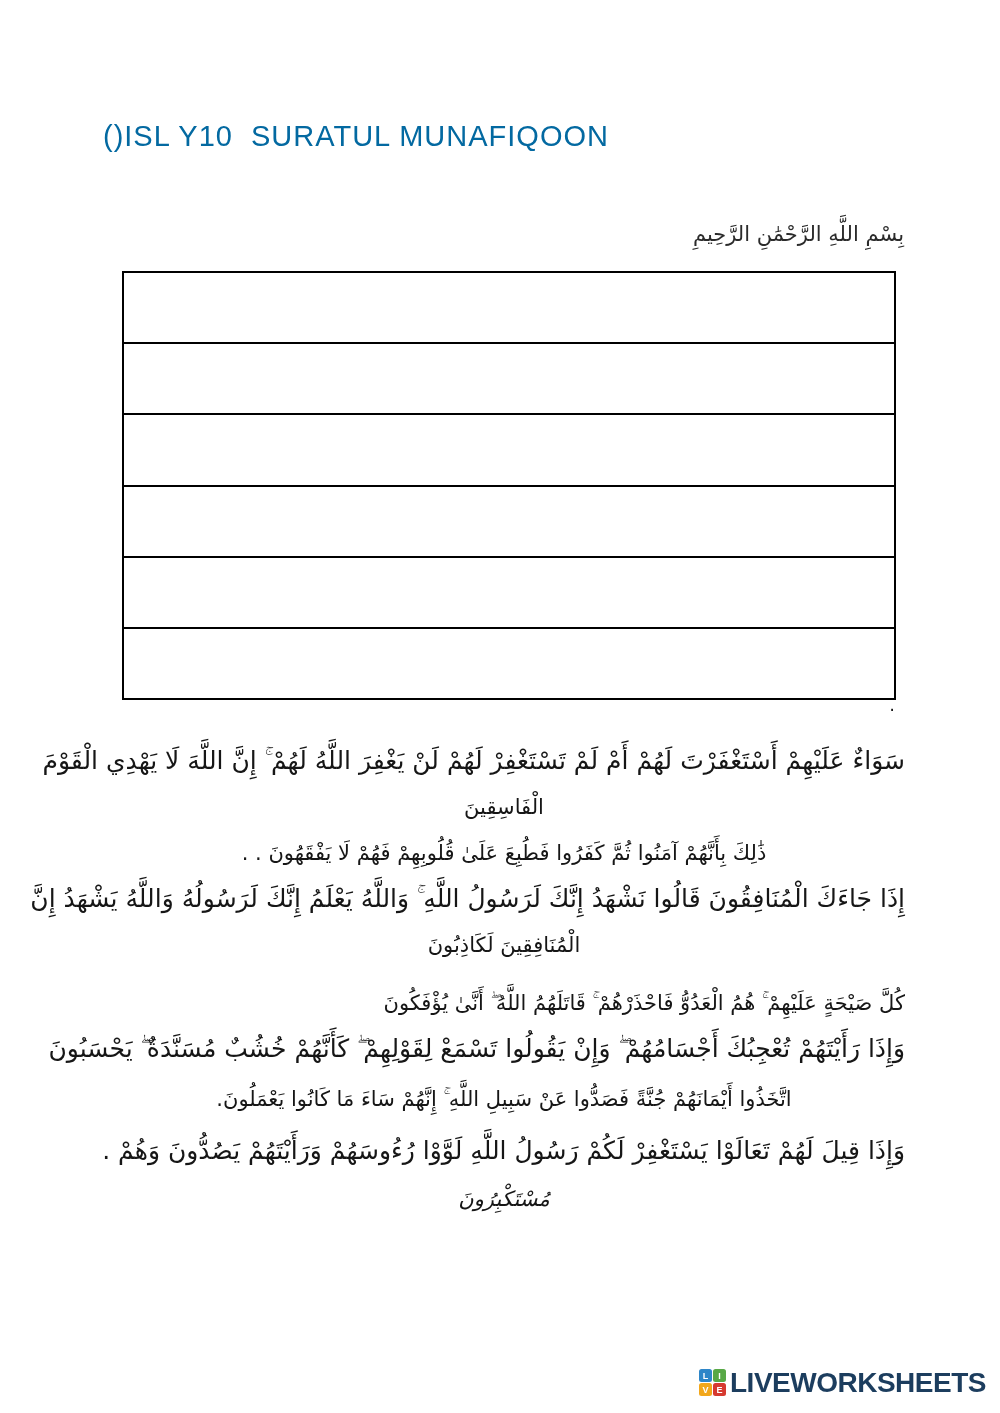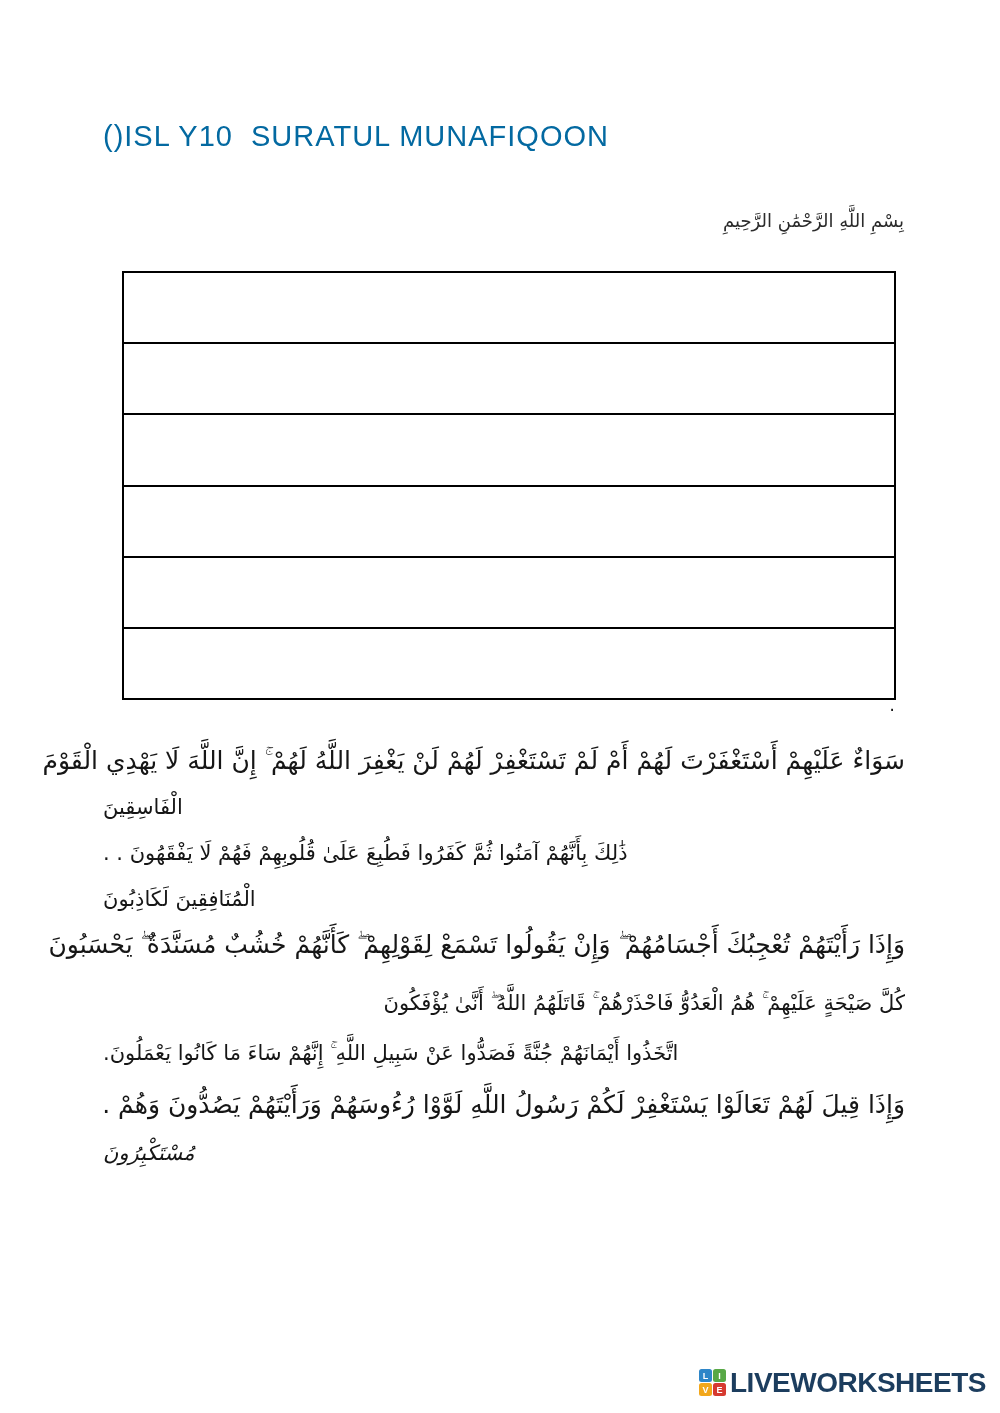--- a/index.html
+++ b/index.html
@@ -5,23 +5,23 @@
   html,body{margin:0;padding:0;background:#ffffff;}
   body{width:1000px;height:1413px;position:relative;font-family:"Liberation Sans",sans-serif;overflow:hidden;}
 
   .page-title{
     position:absolute;left:103px;top:120px;
     font-size:29px;color:#0369a1;letter-spacing:1px;
     font-family:"Liberation Sans",sans-serif;white-space:pre;
   }
 
   .bismillah{
-    position:absolute;right:96px;top:210px;
+    position:absolute;right:96px;top:222px;
     direction:rtl;font-family:"DejaVu Sans",sans-serif;
-    font-size:18px;color:#2b2b2b;
+    font-size:21px;color:#2b2b2b;
   }
 
   .answer-table{
     position:absolute;left:122px;top:271px;width:774px;height:429px;
     border:2px solid #000;box-sizing:border-box;
     display:flex;flex-direction:column;background:#fff;
   }
   .answer-row{flex:1 1 0;box-sizing:border-box;background:#fff;}
   .answer-row + .answer-row{border-top:2px solid #000;}
 
@@ -39,21 +39,21 @@
     font-family:"DejaVu Sans",sans-serif;
     line-height:46px;
     white-space:nowrap;
     color:#161616;
   }
   .al-just{
     font-size:25px;
     text-align:justify;
     text-align-last:justify;
   }
-  .al-left{font-size:21px;text-align:left;}
+  .al-left{font-size:21px;text-align:center;}
   .al-right{font-size:21px;text-align:right;}
   .gap-lg{margin-top:12px;}
   .gap-sm{margin-top:4px;}
   .gap-md{margin-top:6px;margin-left:28px;}
   .gap-xs{margin-top:2px;font-style:italic;}
 
   .footer{
     position:absolute;left:699px;top:1369px;
     display:flex;align-items:center;
   }
@@ -88,23 +88,24 @@
   <div class="answer-row"></div>
   <div class="answer-row"></div>
 </div>
 
 <div class="standalone-period">.</div>
 
 <div class="text-block">
   <div class="ar-line al-just">سَوَاءٌ عَلَيْهِمْ أَسْتَغْفَرْتَ لَهُمْ أَمْ لَمْ تَسْتَغْفِرْ لَهُمْ لَنْ يَغْفِرَ اللَّهُ لَهُمْ ۚ إِنَّ اللَّهَ لَا يَهْدِي الْقَوْمَ</div>
   <div class="ar-line al-left">الْفَاسِقِينَ</div>
   <div class="ar-line al-left">ذَٰلِكَ بِأَنَّهُمْ آمَنُوا ثُمَّ كَفَرُوا فَطُبِعَ عَلَىٰ قُلُوبِهِمْ فَهُمْ لَا يَفْقَهُونَ . .</div>
+  <div class="ar-line al-just">إِذَا جَاءَكَ الْمُنَافِقُونَ قَالُوا نَشْهَدُ إِنَّكَ لَرَسُولُ اللَّهِ ۚ وَاللَّهُ يَعْلَمُ إِنَّكَ لَرَسُولُهُ وَاللَّهُ يَشْهَدُ إِنَّ</div>
   <div class="ar-line al-left">الْمُنَافِقِينَ لَكَاذِبُونَ</div>
+  <div class="ar-line al-right gap-lg">كُلَّ صَيْحَةٍ عَلَيْهِمْ ۚ هُمُ الْعَدُوُّ فَاحْذَرْهُمْ ۚ قَاتَلَهُمُ اللَّهُ ۖ أَنَّىٰ يُؤْفَكُونَ</div>
   <div class="ar-line al-just">وَإِذَا رَأَيْتَهُمْ تُعْجِبُكَ أَجْسَامُهُمْ ۖ وَإِنْ يَقُولُوا تَسْمَعْ لِقَوْلِهِمْ ۖ كَأَنَّهُمْ خُشُبٌ مُسَنَّدَةٌ ۖ يَحْسَبُونَ</div>
-  <div class="ar-line al-right gap-lg">كُلَّ صَيْحَةٍ عَلَيْهِمْ ۚ هُمُ الْعَدُوُّ فَاحْذَرْهُمْ ۚ قَاتَلَهُمُ اللَّهُ ۖ أَنَّىٰ يُؤْفَكُونَ</div>
   <div class="ar-line al-left gap-sm">اتَّخَذُوا أَيْمَانَهُمْ جُنَّةً فَصَدُّوا عَنْ سَبِيلِ اللَّهِ ۚ إِنَّهُمْ سَاءَ مَا كَانُوا يَعْمَلُونَ.</div>
   <div class="ar-line al-just gap-md">وَإِذَا قِيلَ لَهُمْ تَعَالَوْا يَسْتَغْفِرْ لَكُمْ رَسُولُ اللَّهِ لَوَّوْا رُءُوسَهُمْ وَرَأَيْتَهُمْ يَصُدُّونَ وَهُمْ .</div>
   <div class="ar-line al-left gap-xs">مُسْتَكْبِرُونَ</div>
 </div>
 
 <div class="footer">
   <div class="logo-grid">
     <span class="logo-cell" style="background: rgb(46, 134, 200);">L</span>
     <span class="logo-cell" style="background: rgb(88, 168, 70);">I</span>
     <span class="logo-cell" style="background: rgb(242, 167, 27);">V</span>

